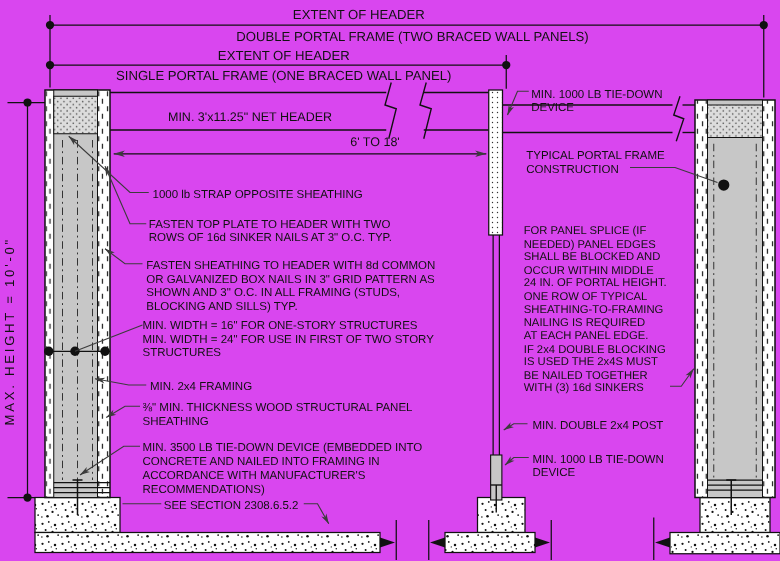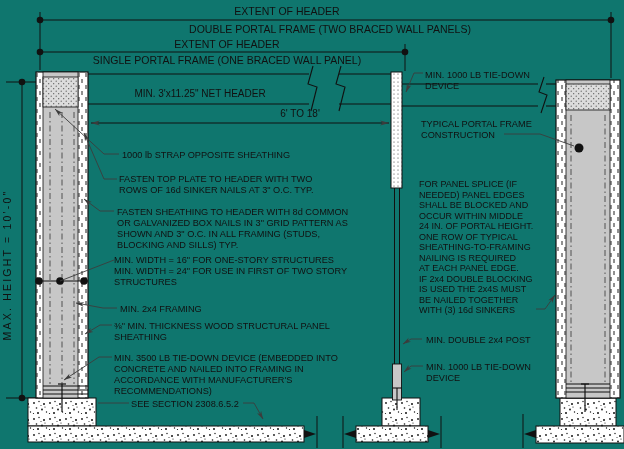--- a/index.html
+++ b/index.html
@@ -1,16 +1,16 @@
 <!DOCTYPE html>
 <html><head>
 <meta charset="utf-8">
 <style>
   html,body{margin:0;padding:0;background:#ffffff;}
-  .stage{width:624px;height:449px;position:relative;background:#0f766e;text-decoration:underline;}
+  .stage{width:624px;height:449px;position:relative;background:#d946ef;text-decoration:underline;}
   text{fill:#111;}
   .banner{font:10.5px "Liberation Sans", sans-serif;}
   .dim{font:10px "Liberation Sans", sans-serif;}
   .lbl{font:9.2px "Liberation Sans", sans-serif;}
   .rpar{font:9px "Liberation Sans", sans-serif;}
   .vdim{font:10.5px "Liberation Sans", sans-serif;letter-spacing:2.2px;}
 </style>
 </head>
 <body>
 

